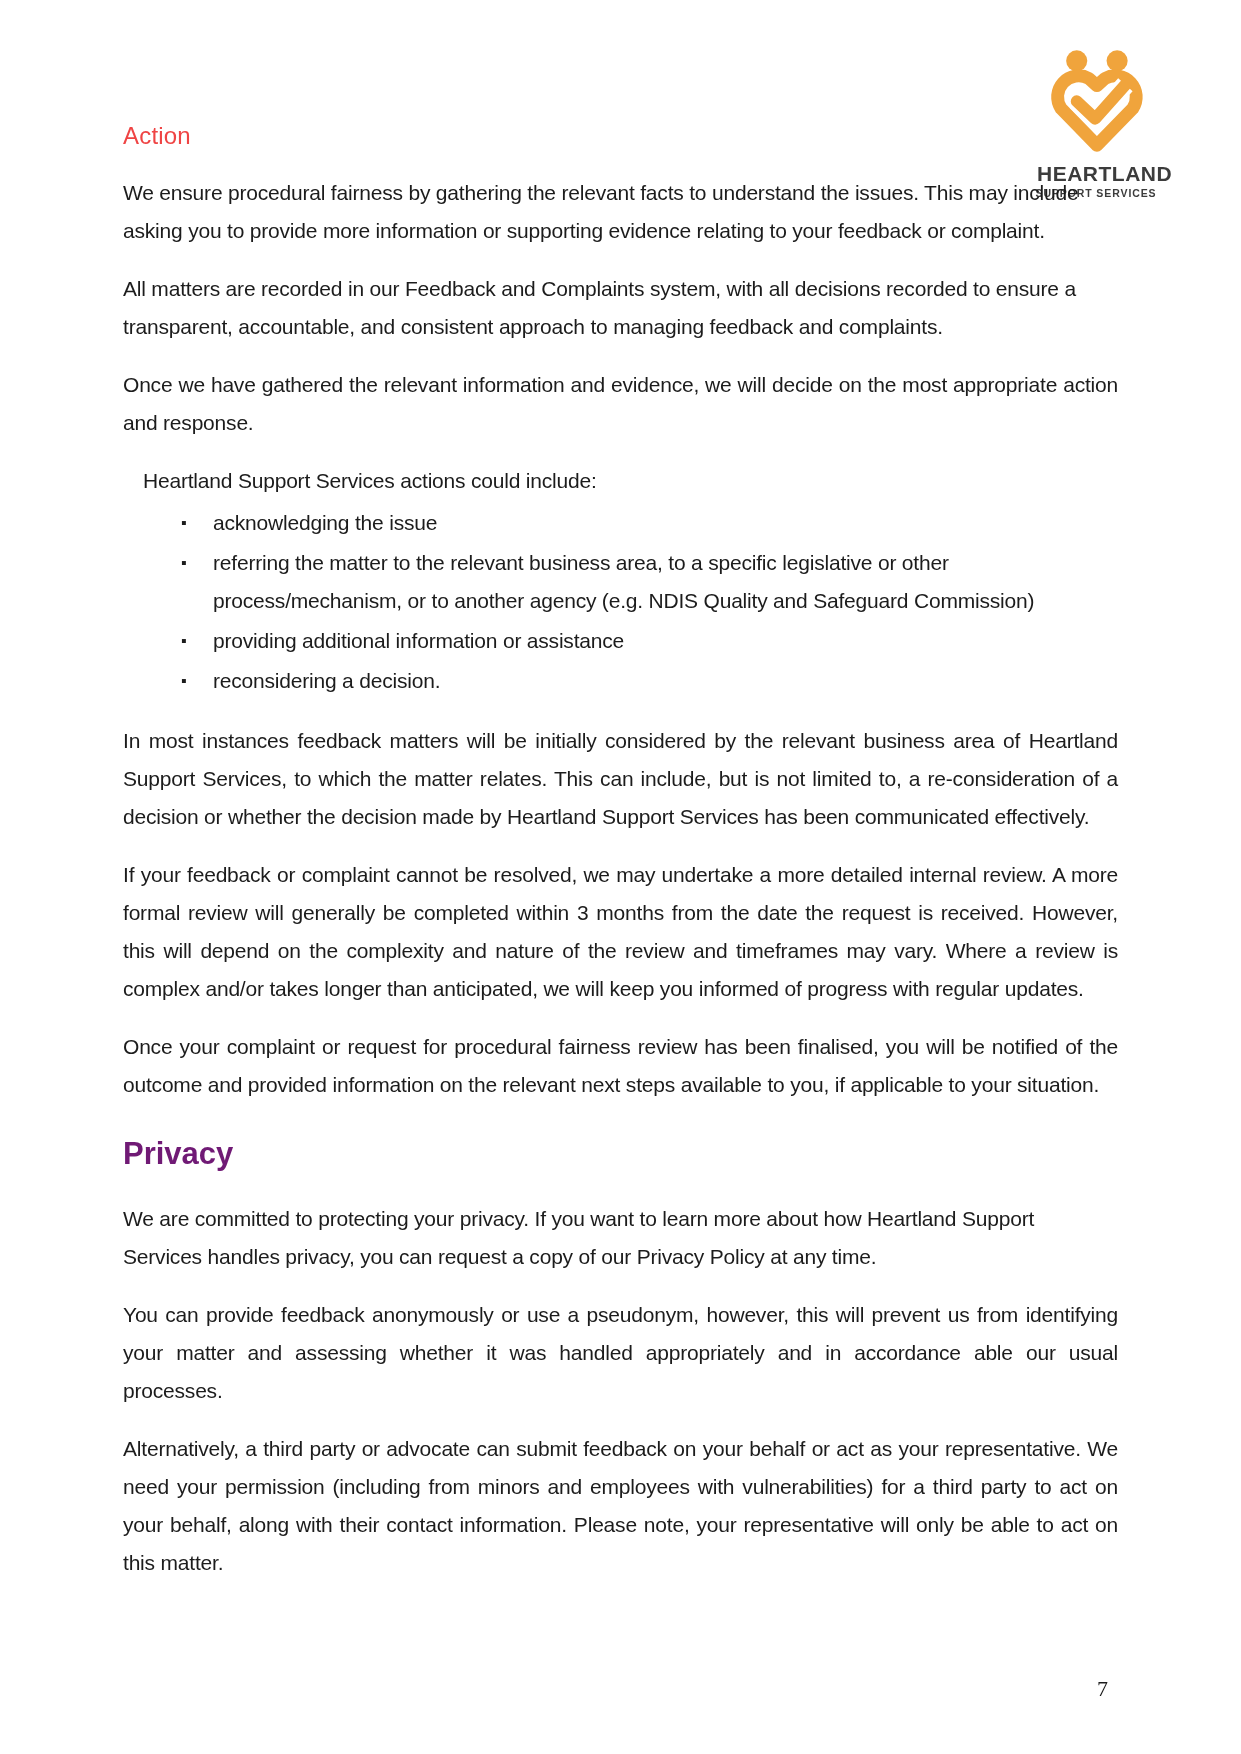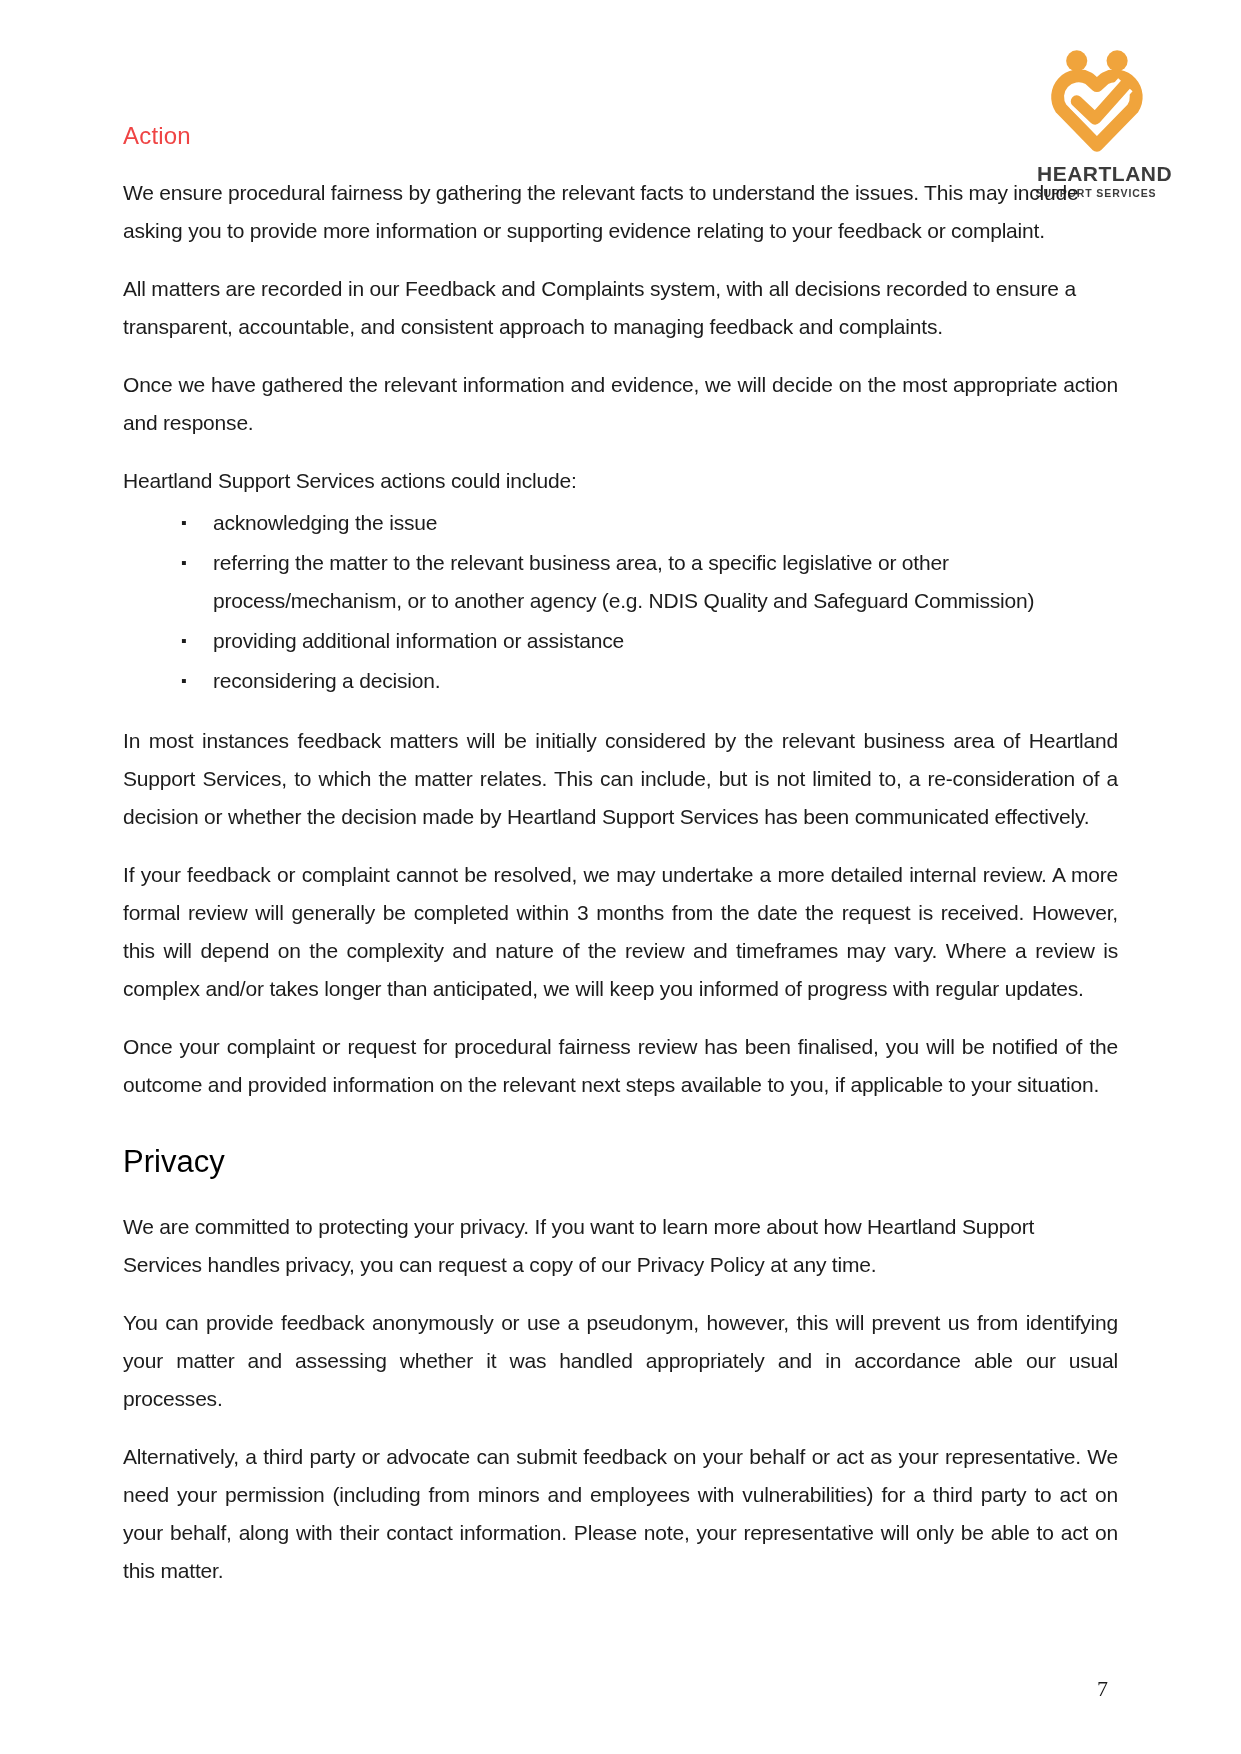--- a/index.html
+++ b/index.html
@@ -22,35 +22,35 @@
   }
   .h-action {
     margin-top: 122px;
     margin-bottom: 24px;
     font-size: 24px;
     font-weight: 400;
     color: #ef4444;
     letter-spacing: 0.2px;
   }
   .h-privacy {
-    margin-top: 40px;
+    margin-top: 32px;
     margin-bottom: 28px;
     font-size: 31px;
-    font-weight: 400;
-    color: #000000;
+    font-weight: 700;
+    color: #701a75;
   }
   p.body-par {
     font-size: 21px;
     line-height: 38px;
     letter-spacing: -0.2px;
     margin-bottom: 20px;
     color: #1c1c1c;
   }
   p.justified { text-align: justify; }
-  p.list-intro { margin-bottom: 4px; }
+  p.list-intro { margin-bottom: 4px; margin-left: 20px; }
   ul.square-list {
     list-style: none;
     margin: 0 0 22px 0;
   }
   ul.square-list li {
     position: relative;
     margin-left: 58px;
     padding-left: 32px;
     font-size: 21px;
     line-height: 38px;

